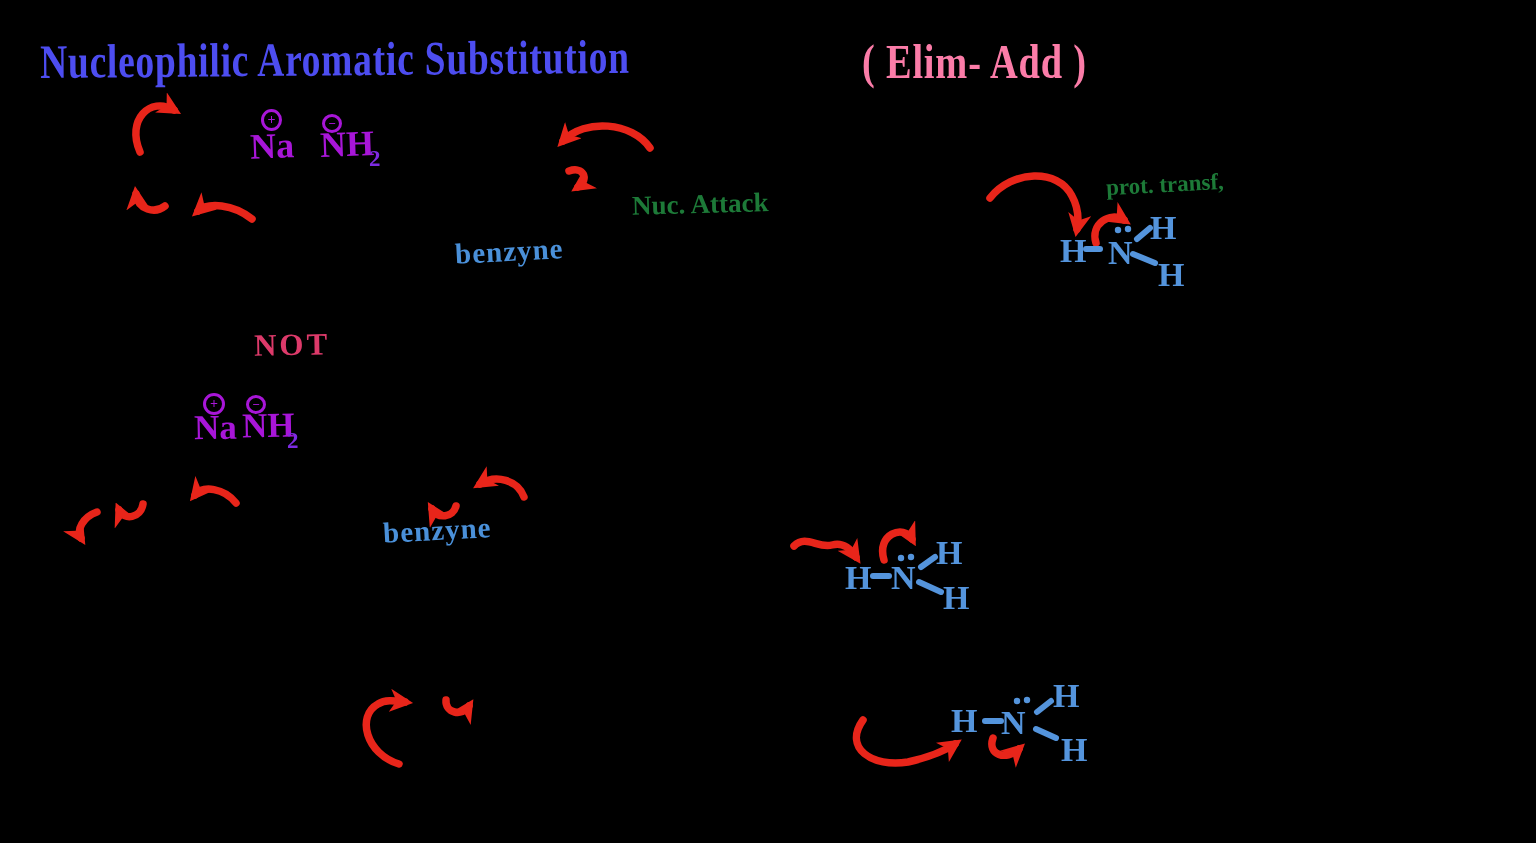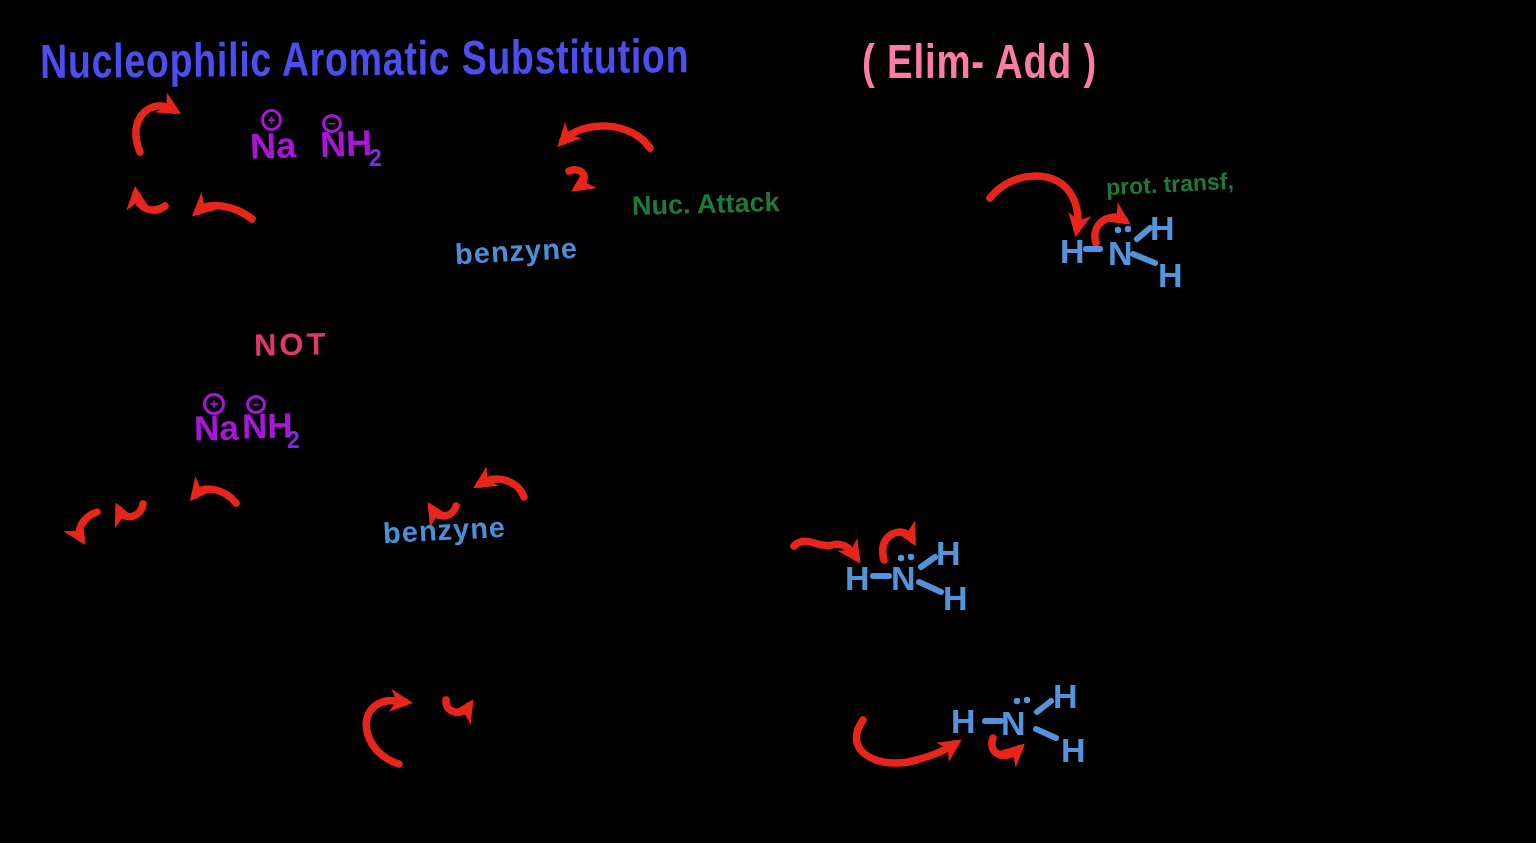--- a/index.html
+++ b/index.html
@@ -1,18 +1,18 @@
 <!DOCTYPE html>
 <html><head>
 <meta charset="utf-8">
 <style>
   html,body { margin:0; padding:0; background:#000; }
   .canvas {
     position:relative; width:1536px; height:843px; background:#000000;
-    overflow:hidden; font-family:Liberation Sans, sans-serif;
+    overflow:hidden; font-family:Liberation Serif, serif;
   }
   .t { position:absolute; font-weight:bold; white-space:nowrap; line-height:1; }
   .title-main {
     left:40px; top:38px; font-size:48px; letter-spacing:1px; color:#4d4df0;
     transform:scaleX(0.78) rotate(-0.4deg); transform-origin:left top;
   }
   .title-annot {
     left:862px; top:38px; font-size:48px; letter-spacing:1px; color:#fb7ca8;
     transform:scaleX(0.80); transform-origin:left top;
   }

